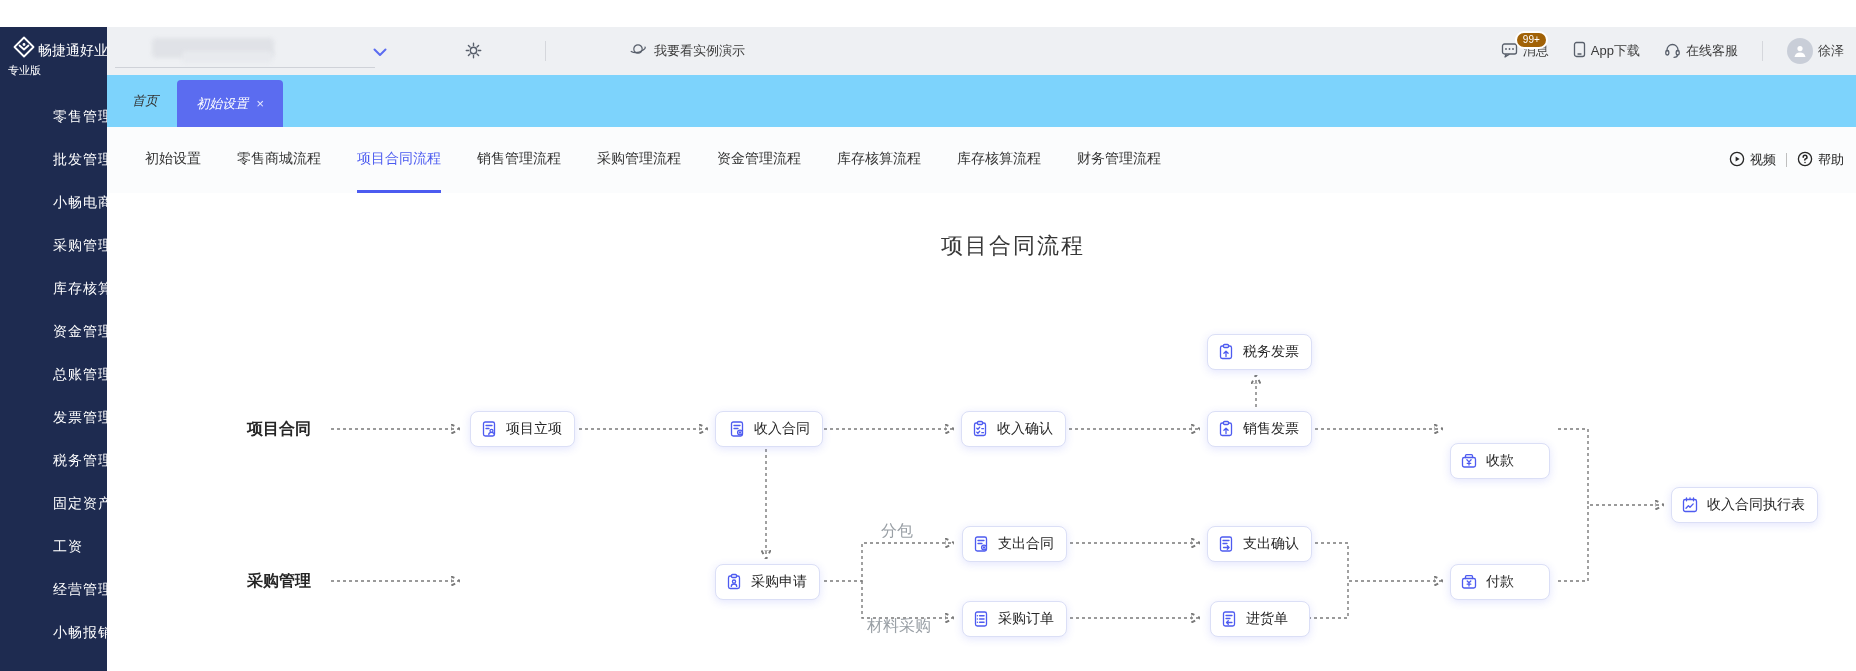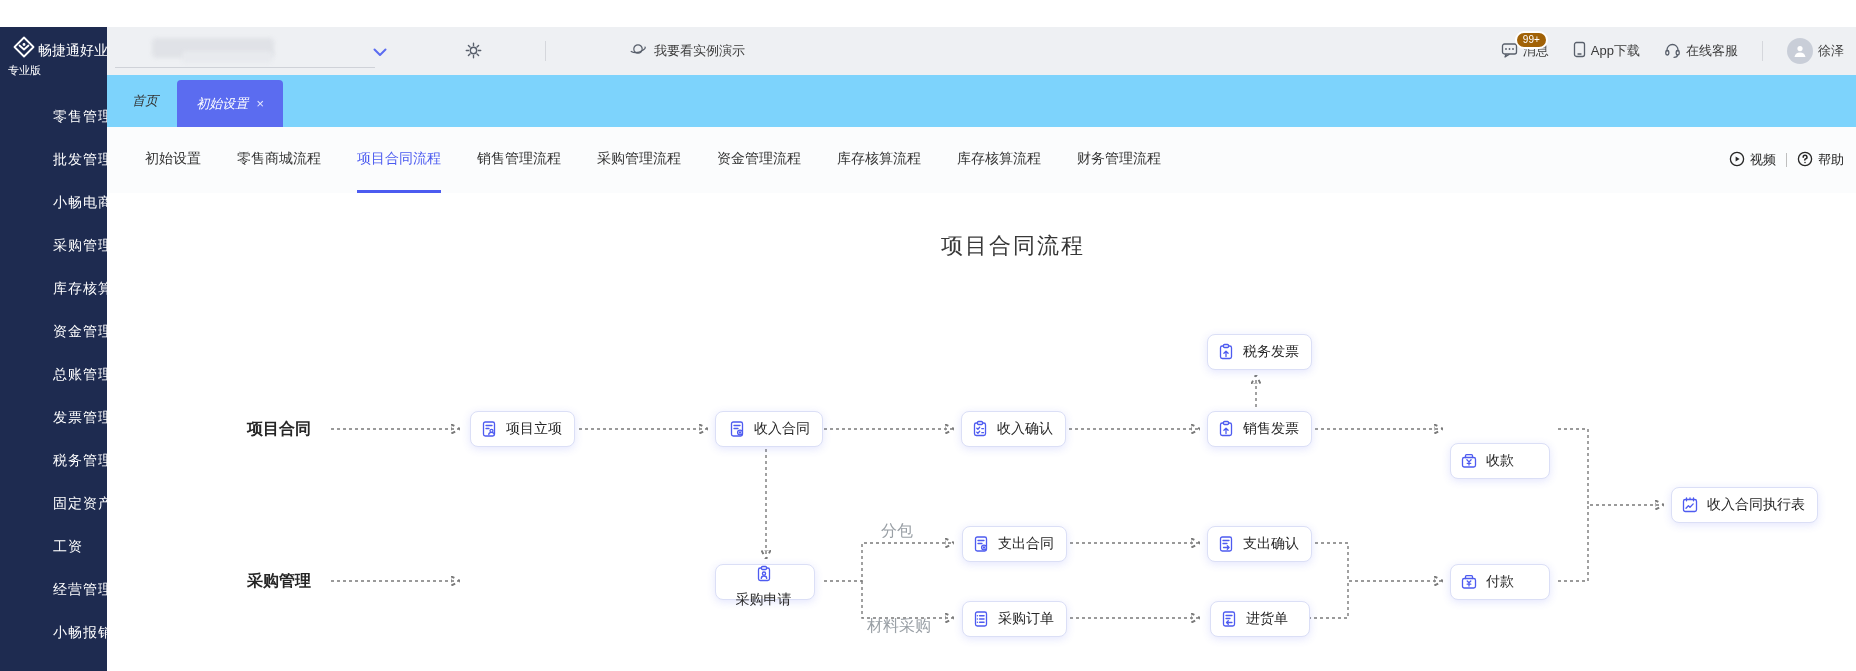--- a/index.html
+++ b/index.html
@@ -326,21 +326,21 @@
       <div class="flow-node" style="left: 1343px; top: 218px; margin-top: 32px;">
         <span class="node-icon">
           <svg width="18" height="18" viewBox="0 0 18 18" fill="none" stroke="#4e5bf0" stroke-width="1.3" stroke-linecap="round" stroke-linejoin="round">
             <rect x="2.5" y="5.5" width="13" height="9.5" rx="1.8"></rect>
             <path d="M5.5 5.5V3.7a1 1 0 0 1 1-1h5a1 1 0 0 1 1 1v1.8"></path>
             <path d="M6.9 7.8L9 9.9l2.1-2.1M9 9.9V13M7.2 11.3h3.6"></path>
           </svg>
         </span>
         <span>收款</span>
       </div>
-      <div class="flow-node" style="left: 608px; top: 371px; flex-direction: column;">
+      <div class="flow-node" style="left: 608px; top: 371px;">
         <span class="node-icon">
           <svg width="18" height="18" viewBox="0 0 18 18" fill="none" stroke="#4e5bf0" stroke-width="1.3" stroke-linecap="round" stroke-linejoin="round">
             <rect x="3.5" y="3" width="11" height="12.5" rx="1.8"></rect>
             <rect x="6.5" y="1.5" width="5" height="3" rx="1" fill="#fff"></rect>
             <circle cx="9" cy="8.6" r="1.6"></circle>
             <path d="M6.3 13.4c0-1.5 1.2-2.4 2.7-2.4s2.7.9 2.7 2.4"></path>
           </svg>
         </span>
         <span>采购申请</span>
       </div>

